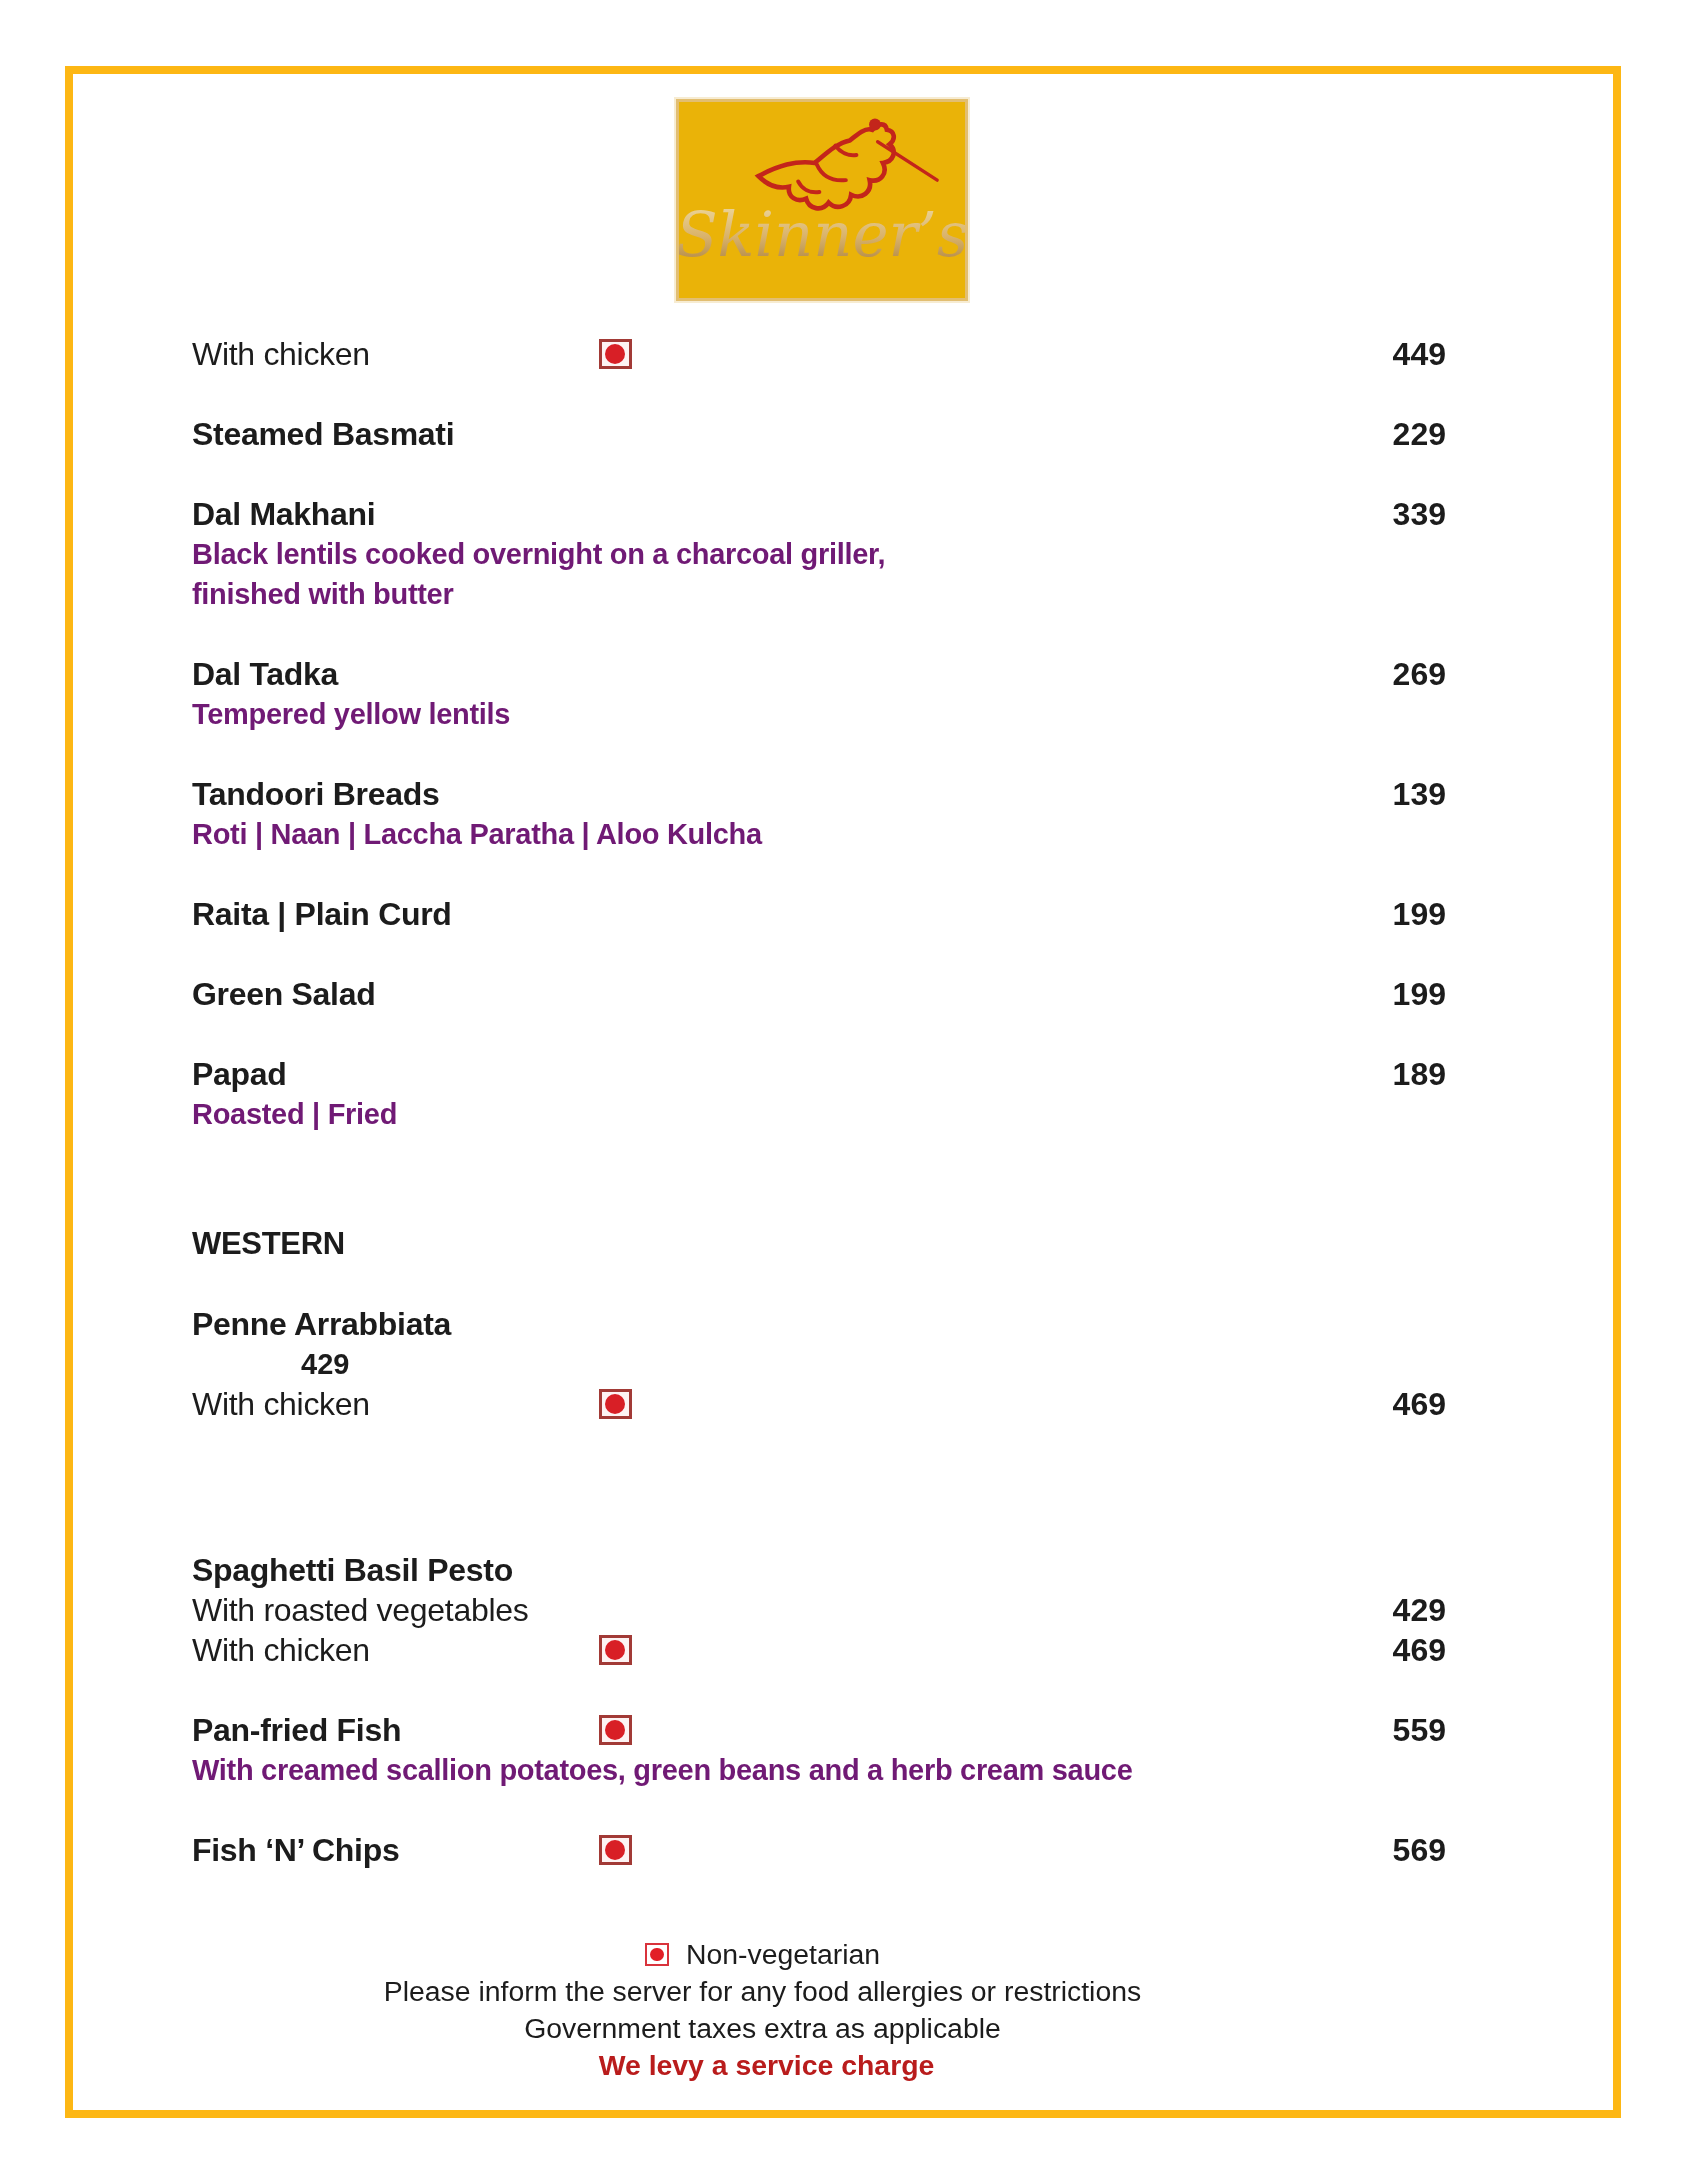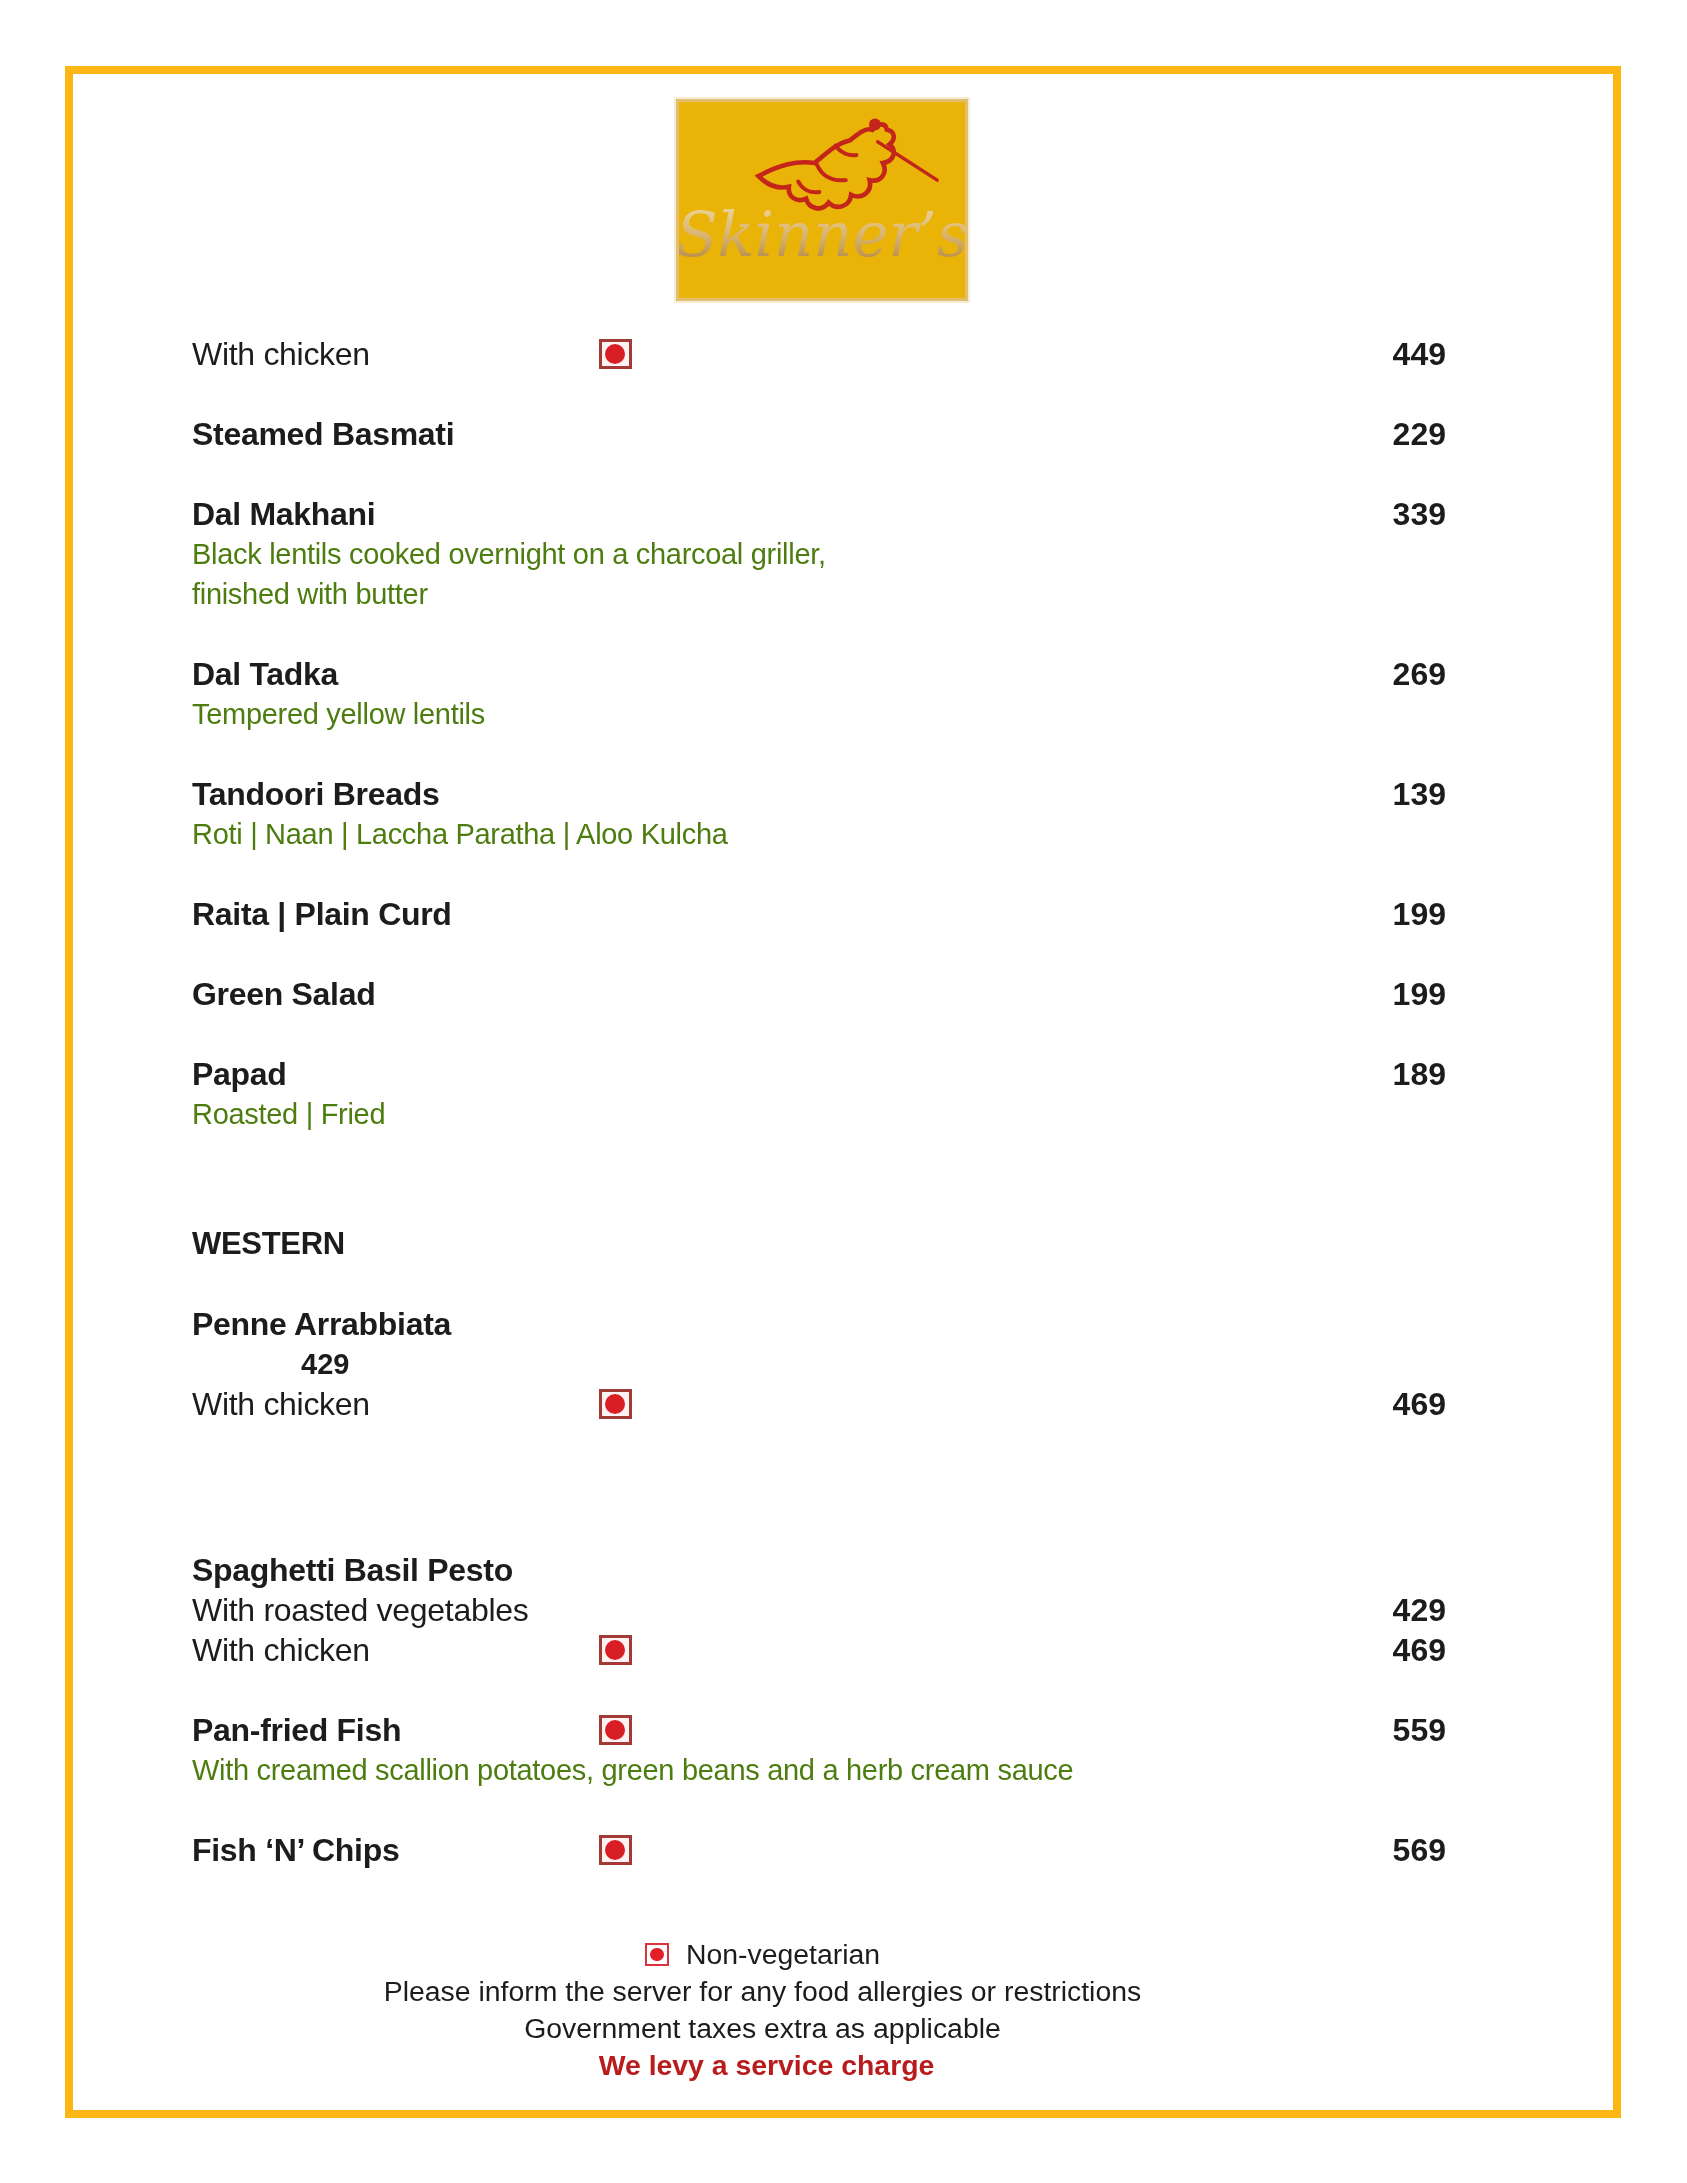--- a/index.html
+++ b/index.html
@@ -50,21 +50,21 @@
     font-weight:bold; letter-spacing:0;
   }
   .nonveg {
     position:absolute; left:407px; top:5.3px;
     width:26.5px; height:24px;
     border:3.3px solid #A23A36;
     background:#fdf3f3;
     display:flex; align-items:center; justify-content:center;
   }
   .nonveg .dot { width:20px; height:20px; border-radius:50%; background:#D81F26; }
-  .desc { font-size:29px; line-height:40px; font-weight:normal; color:#4d7c0f; letter-spacing:-0.3px; }
+  .desc { font-size:29px; line-height:40px; font-weight:bold; color:#701a75; letter-spacing:-0.3px; }
   .inline-price { font-size:29px; line-height:40px; font-weight:bold; margin-left:109px; }
   .section-heading {
     margin-top:90px;
     font-size:31px; line-height:40px; font-weight:bold; letter-spacing:-0.3px;
   }
 
   
   .footer {
     position:absolute;
     left:0; top:1933px; width:1525px;

